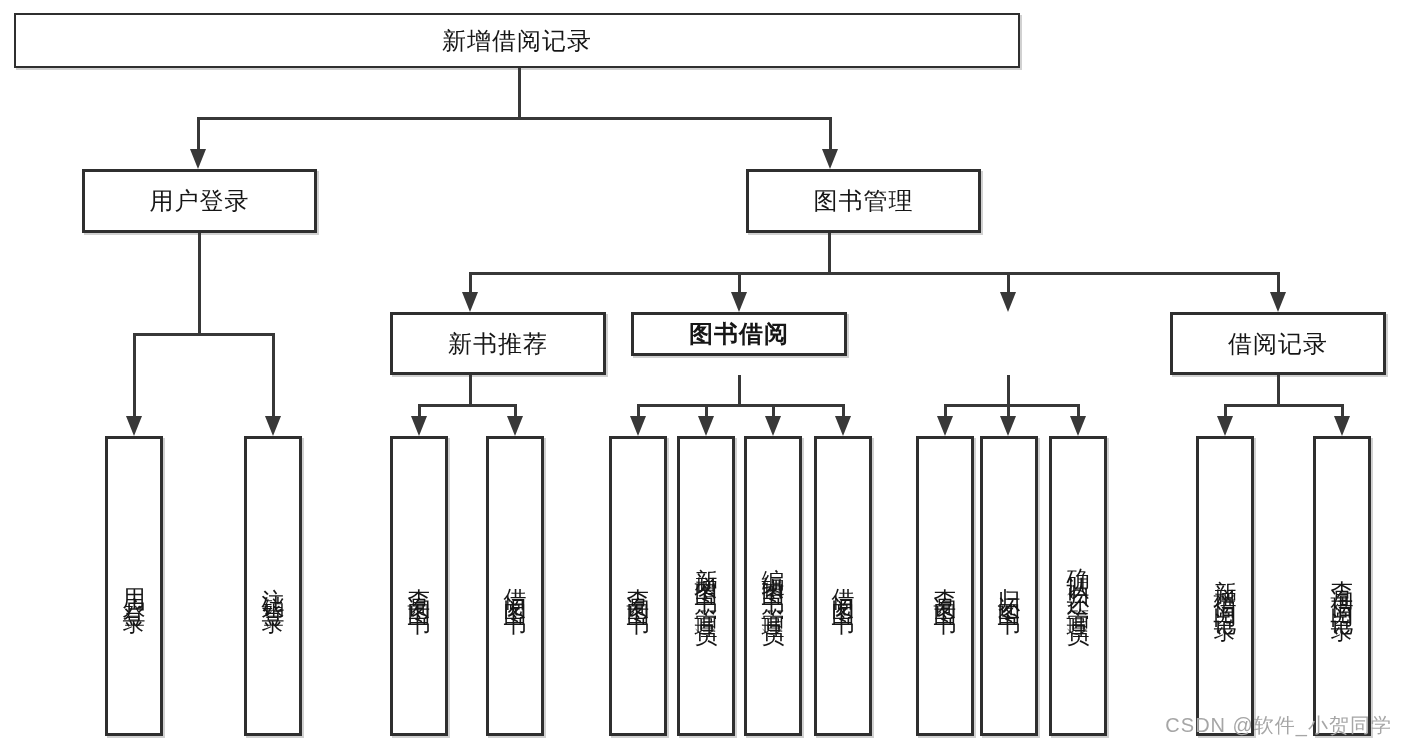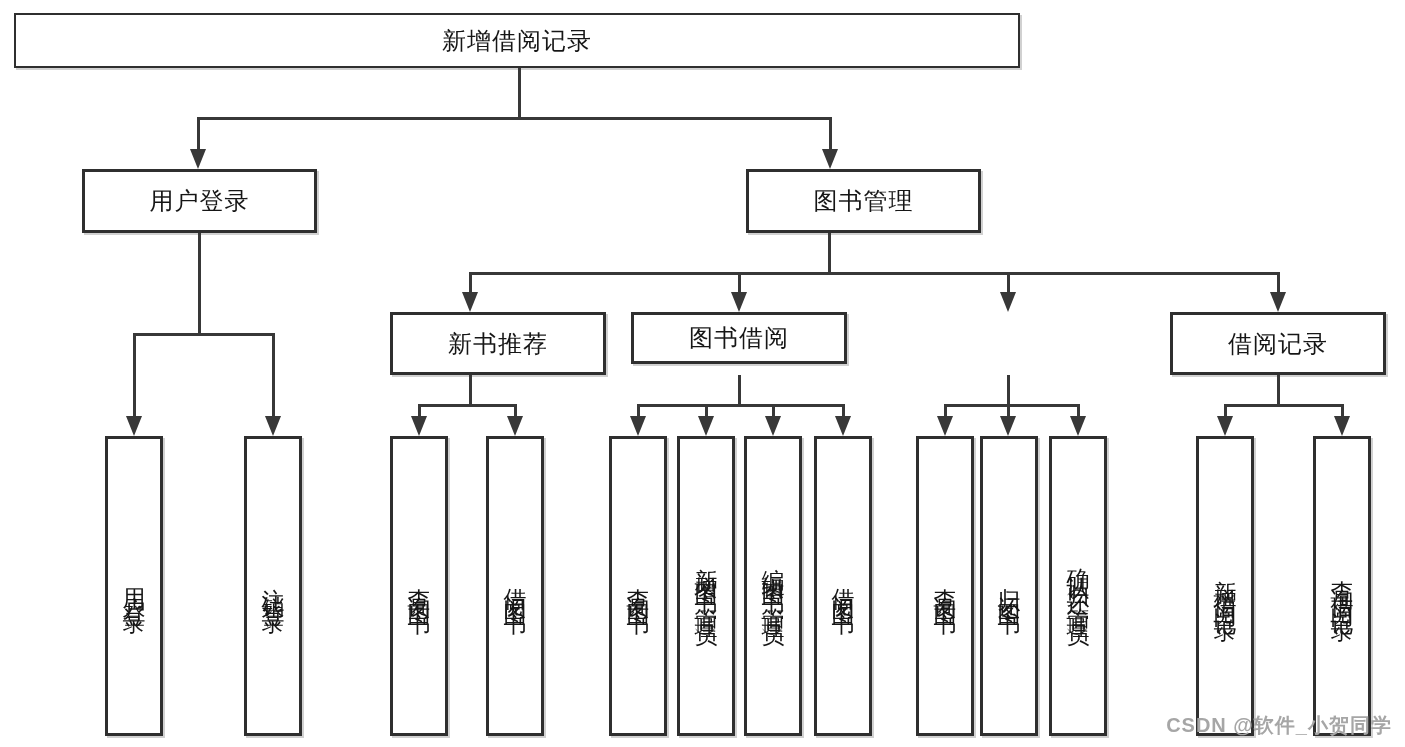--- a/index.html
+++ b/index.html
@@ -20,21 +20,21 @@
   }
   .vline{position:absolute;width:3px;background:#383838;}
   .hline{position:absolute;height:3px;background:#383838;}
   .ah{
     position:absolute;width:0;height:0;
     border-left:8px solid transparent;border-right:8px solid transparent;
     border-top:20px solid #383838;
   }
   .watermark{
     position:absolute;right:13px;bottom:8px;
-    font-size:20px;color:#a6a6a6;letter-spacing:1px;white-space:nowrap;font-weight:bold;
+    font-size:20px;color:#a6a6a6;letter-spacing:1px;white-space:nowrap;
   }
 </style>
 </head>
 <body>
 
 <div id="stage">
 
   <div class="box root" style="left:14px;top:13px;width:1006px;height:55px;">
     <span class="lbl">新增借阅记录</span>
   </div>
@@ -67,21 +67,21 @@
   <div class="vline" style="left:738px;top:272px;height:22px;"></div>
   <div class="ah" style="left:731px;top:292px;"></div>
   <div class="vline" style="left:1007px;top:272px;height:22px;"></div>
   <div class="ah" style="left:1000px;top:292px;"></div>
   <div class="vline" style="left:1277px;top:272px;height:22px;"></div>
   <div class="ah" style="left:1270px;top:292px;"></div>
 
   <div class="box" style="left:362px;top:312px;width:216px;height:63px;margin-left:28px;">
     <span class="lbl">新书推荐</span>
   </div>
-  <div class="box" style="left:631px;top:312px;width:216px;height:52px;">
+  <div class="box" style="left:631px;top:312px;width:216px;height:44px;font-weight:bold;">
     <span class="lbl">图书借阅</span>
   </div>
   <div class="box" style="left:1170px;top:312px;width:216px;height:63px;">
     <span class="lbl">借阅记录</span>
   </div>
 
   <div class="vline" style="left:469px;top:375px;height:32px;"></div>
   <div class="hline" style="left:418px;top:404px;width:99px;"></div>
   <div class="vline" style="left:418px;top:404px;height:14px;"></div>
   <div class="ah" style="left:411px;top:416px;"></div>

